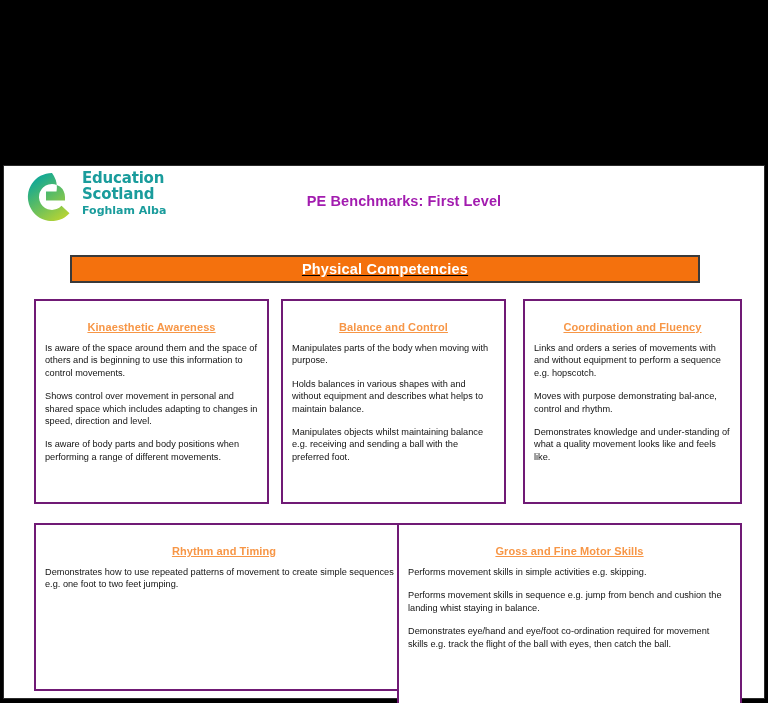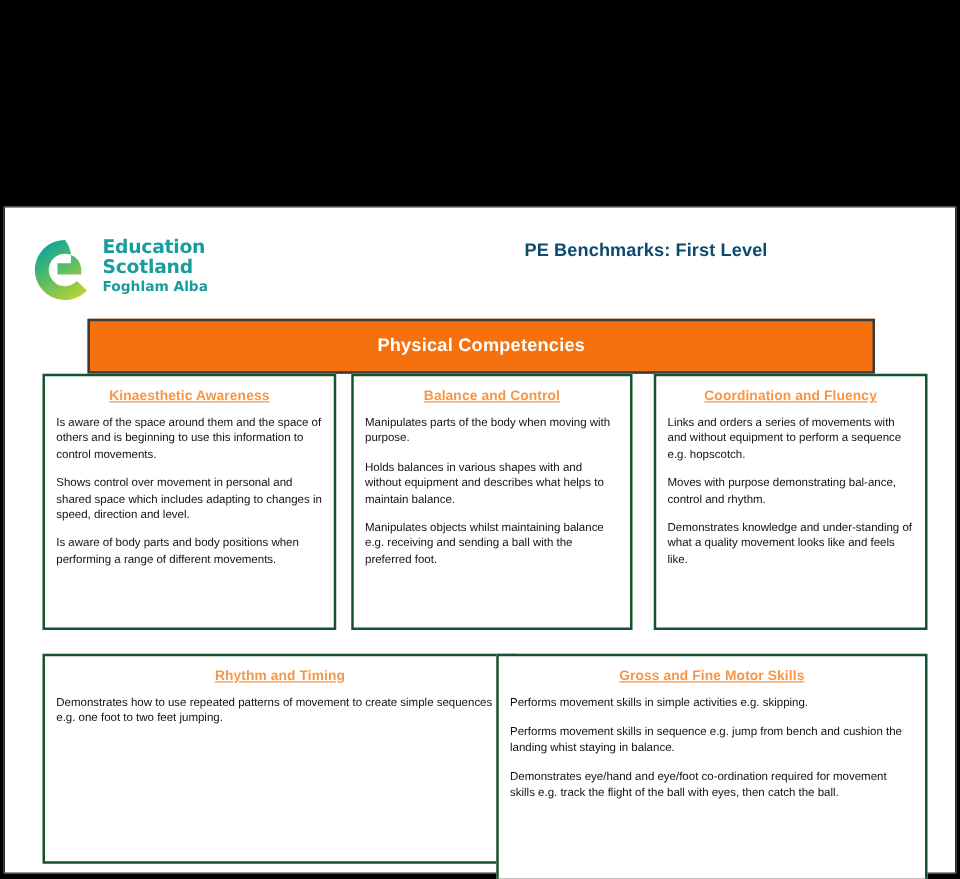--- a/index.html
+++ b/index.html
@@ -47,21 +47,21 @@
   .doc-header {
     position: absolute;
     left: 0; top: 0;
     width: 100%;
     height: 75px;
   }
 
   .logo {
     position: absolute;
     left: 22px;
-    top: 22px;
+    top: 3px;
     width: 160px;
     height: 56px;
   }
   .logo-mark {
     position: absolute;
     left: 0; top: 2px;
     width: 52px;
     height: 52px;
   }
   .logo-text {
@@ -87,57 +87,58 @@
     font-weight: 700;
     line-height: 12px;
     color: #1a9c9c;
   }
 
   .doc-title {
     position: absolute;
     left: 190px;
     top: 27px;
     width: 420px;
-    text-align: right;
+    text-align: center;
     font-family: "Liberation Sans", sans-serif;
     font-size: 14.5px;
     font-weight: bold;
-    color: #0c4a6e;
+    color: #a21caf;
     letter-spacing: 0.1px;
   }
 
   
   .banner {
     position: absolute;
     left: 66px;
     top: 89px;
     width: 630px;
-    height: 44px;
+    height: 28px;
     background: #F4710D;
     border: 2px solid #3a3a3a;
     box-sizing: border-box;
     display: flex;
     align-items: center;
     justify-content: center;
+    text-decoration: underline;
   }
   .banner-label {
     font-family: "Liberation Sans", sans-serif;
     font-size: 14.5px;
     font-weight: bold;
     color: #ffffff;
     letter-spacing: 0.2px;
   }
 
   
   .card {
     position: absolute;
     background: #ffffff;
-    border: 2px solid #14532d;
+    border: 2px solid #701a75;
     box-sizing: border-box;
-    padding: 8px 9px 6px 9px;
+    padding: 18px 9px 6px 9px;
   }
   .card-title {
     text-align: center;
     font-family: "Liberation Sans", sans-serif;
     font-size: 11px;
     font-weight: bold;
     color: #F79646;
     text-decoration: underline;
     margin: 2px 0 9px 0;
     letter-spacing: 0.1px;

